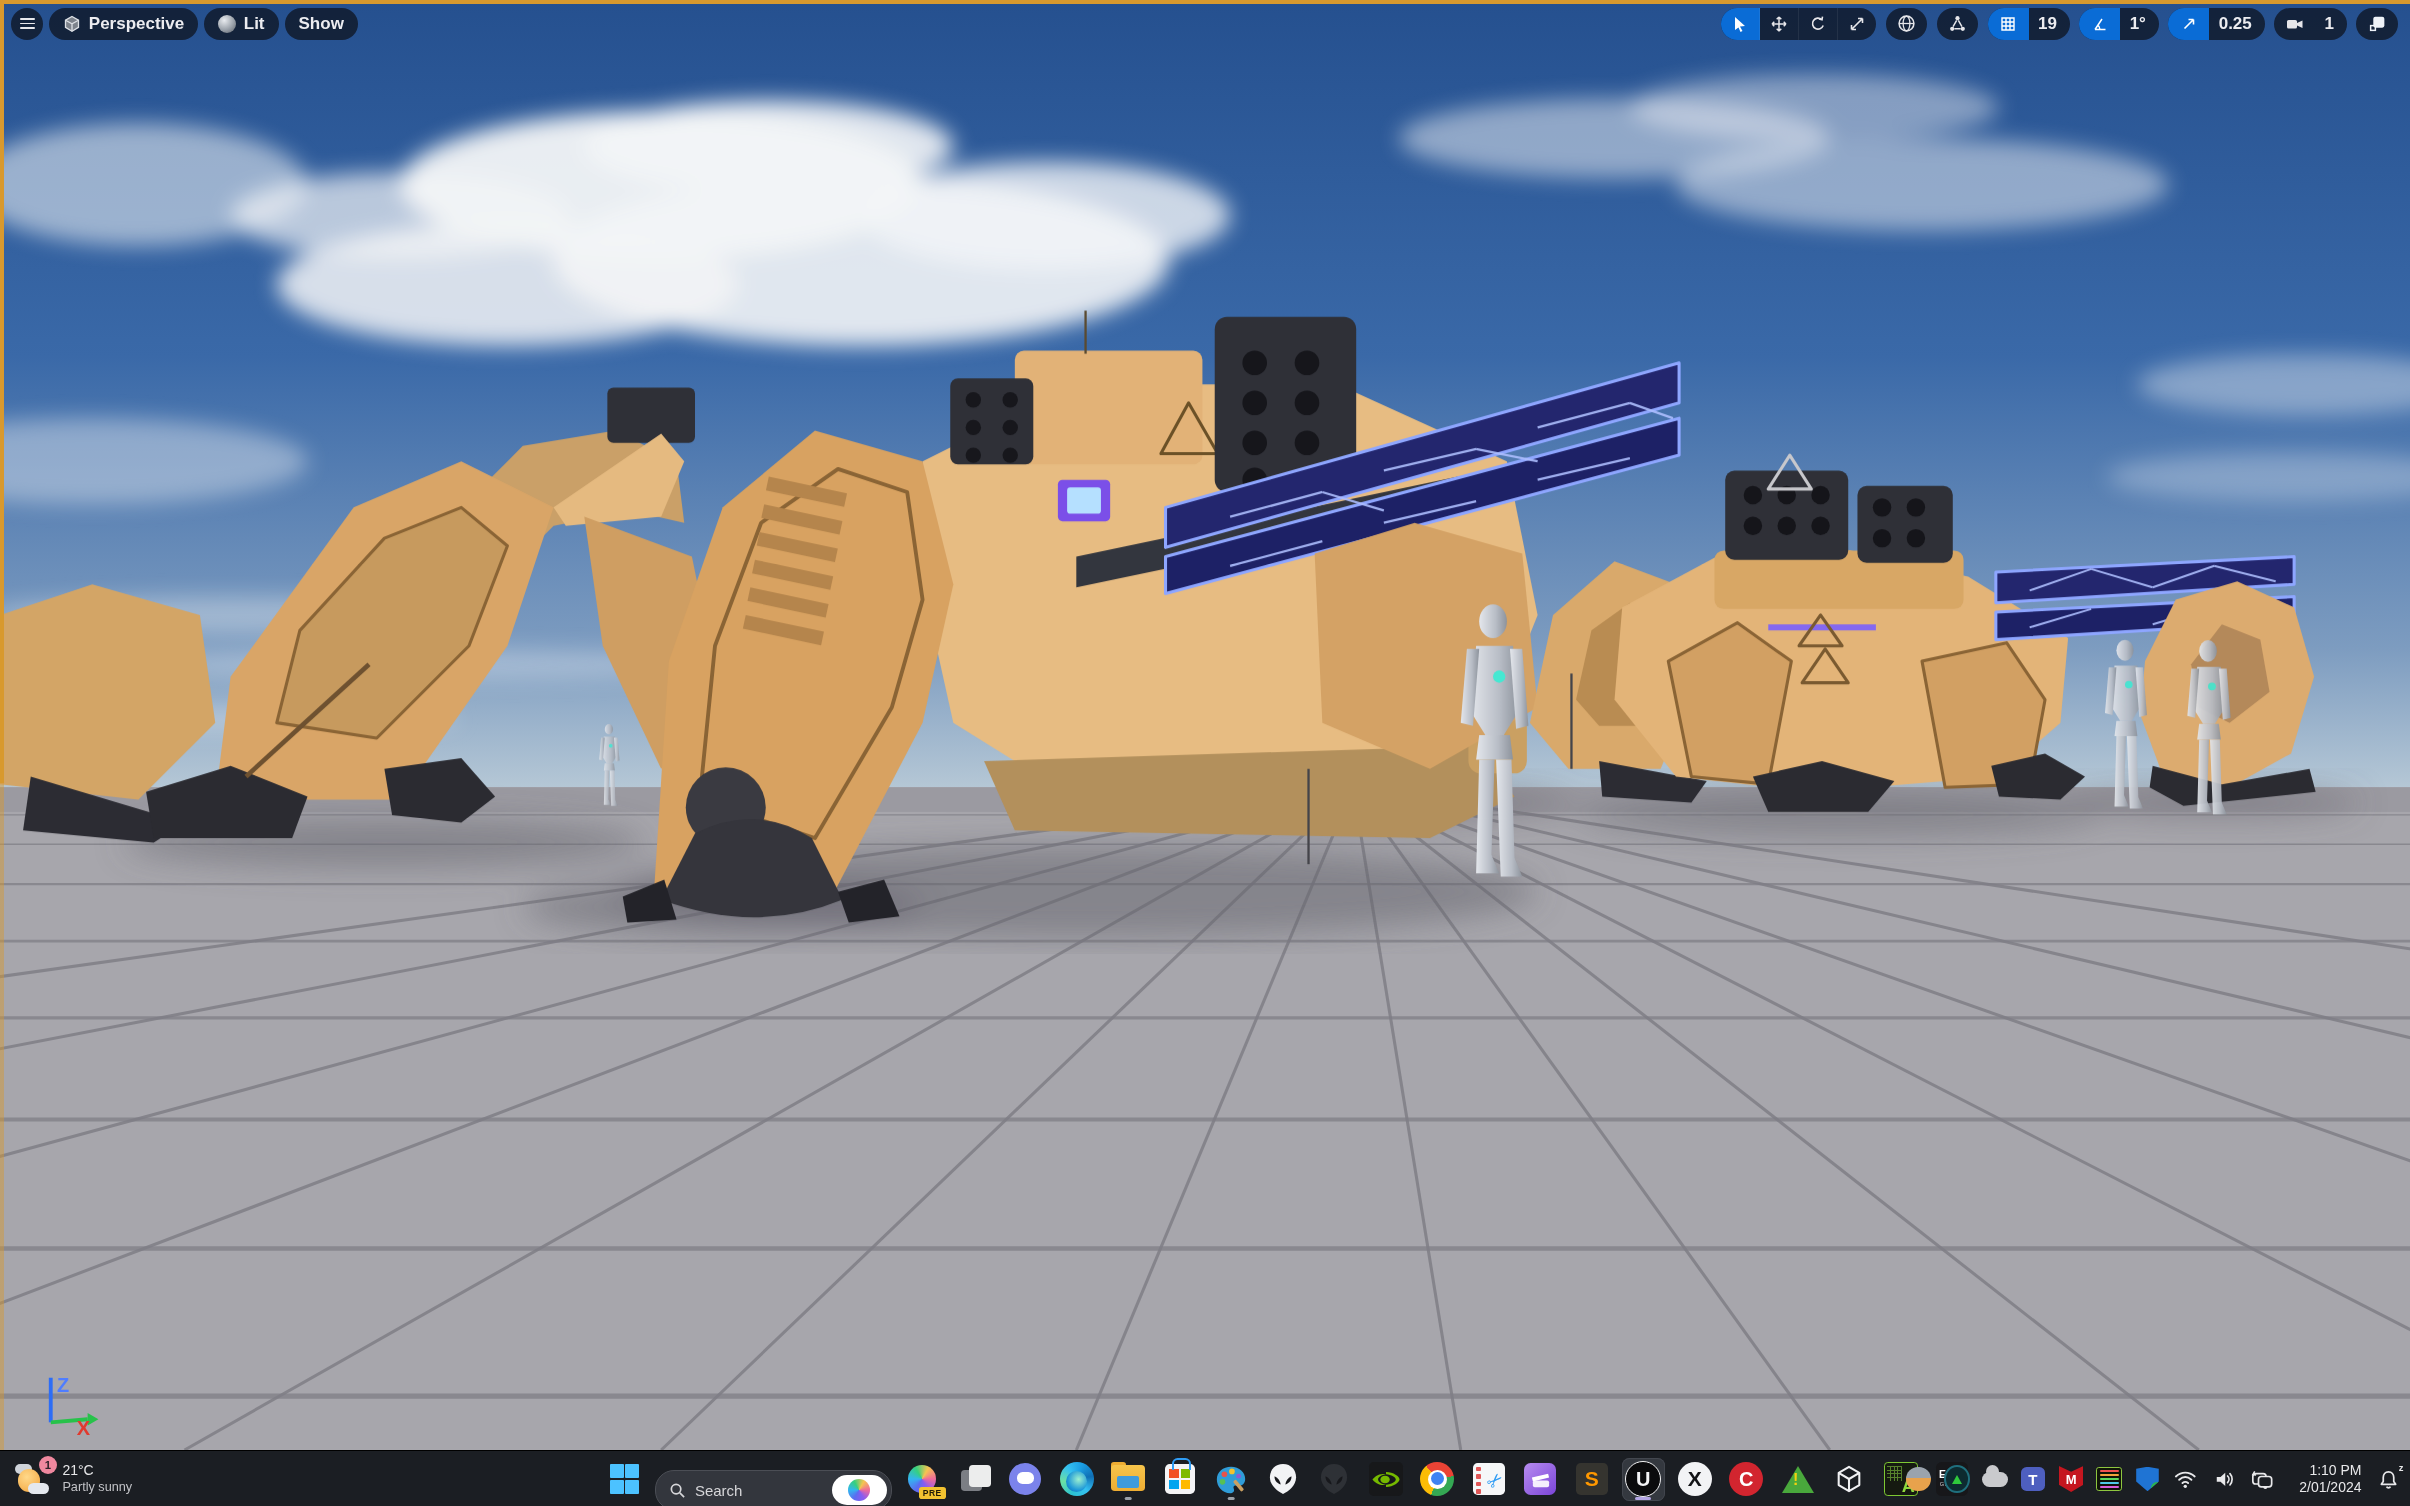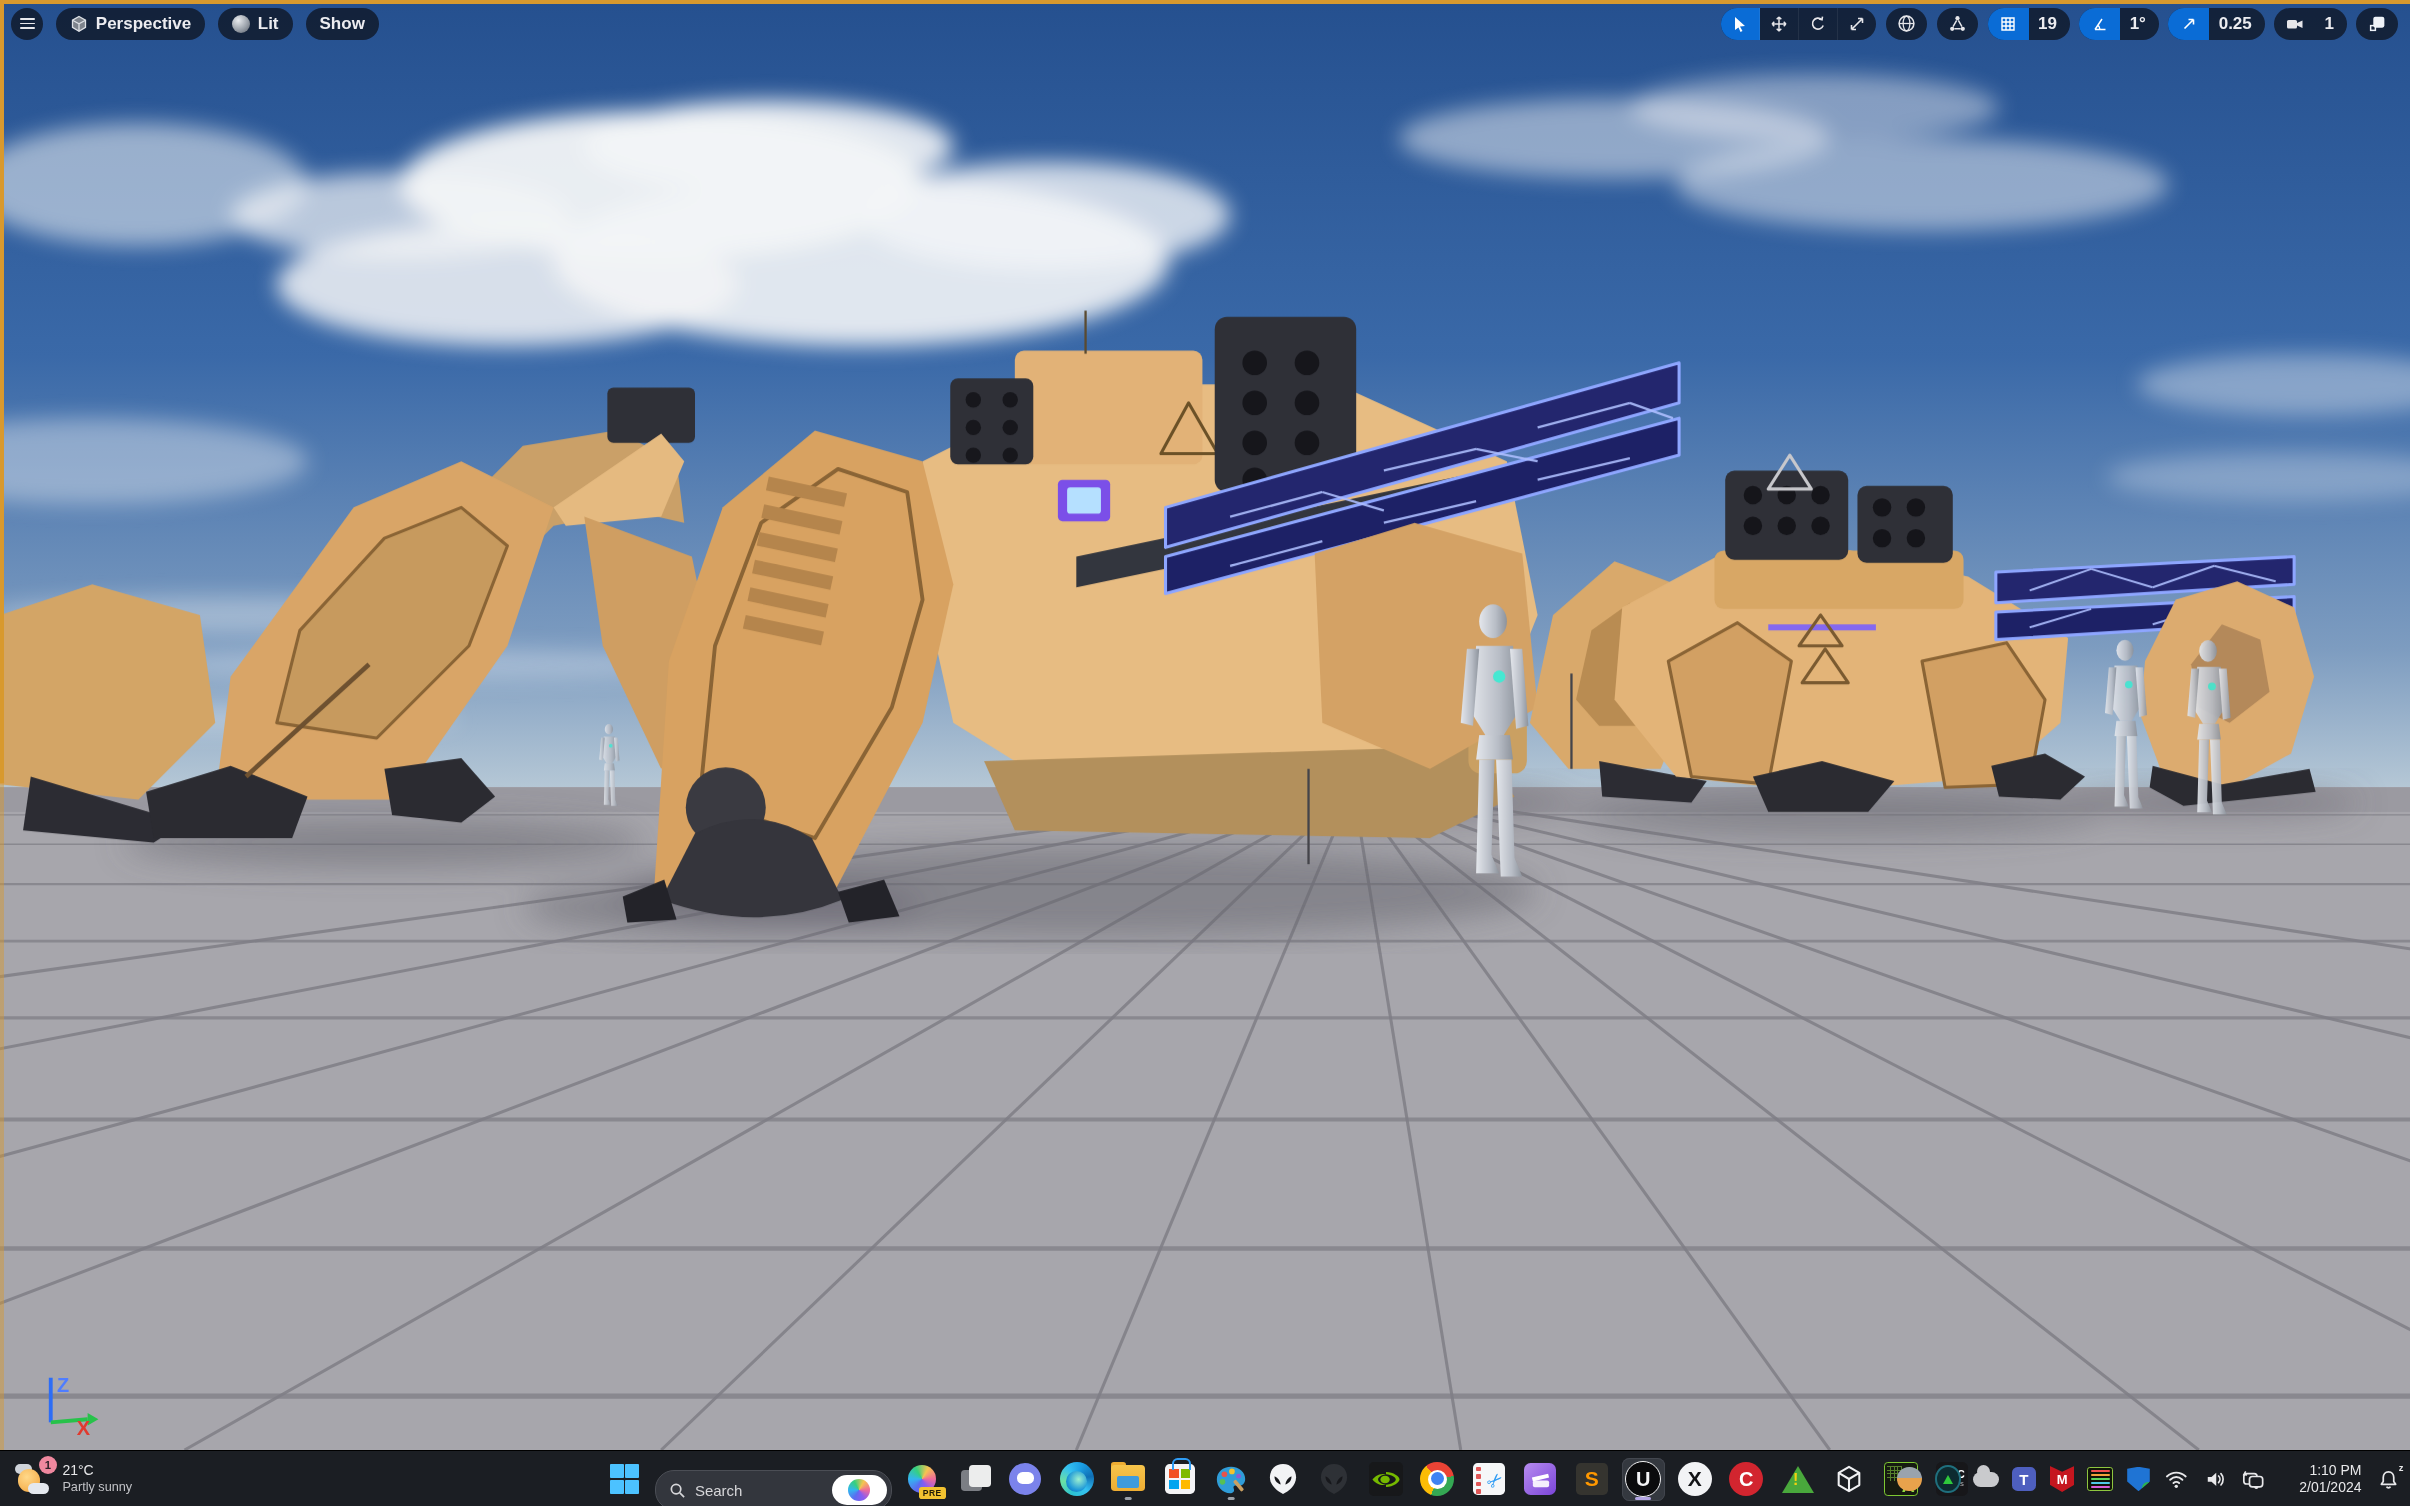--- a/index.html
+++ b/index.html
@@ -3,21 +3,21 @@
 <meta charset="utf-8">
 <style>
   html,body{margin:0;padding:0;}
   body{width:2411px;height:1507px;overflow:hidden;background:#000;font-family:"Liberation Sans",sans-serif;position:relative;}
   
   #viewport{position:absolute;top:0;left:0;width:2411px;height:1450px;}
   #scene{position:absolute;top:0;left:0;width:2411px;height:1450px;display:block;}
   .vp-border-top{position:absolute;top:0;left:0;width:2411px;height:3.8px;background:#d8992e;z-index:5;}
   .vp-border-left{position:absolute;top:0;left:0;width:3.8px;height:1450px;background:linear-gradient(#d8992e 0 54%,rgba(216,153,46,.45) 54% 100%);z-index:5;}
   
-  .vtb{position:absolute;top:7.5px;display:flex;align-items:center;gap:13px;z-index:6;}
+  .vtb{position:absolute;top:7.5px;display:flex;align-items:center;gap:6px;z-index:6;}
   #vtb-left{left:11.3px;}
   #vtb-right{right:13px;gap:9.4px;}
   .pill{height:32px;border-radius:16px;background:rgba(16,24,40,.82);display:flex;align-items:center;padding:0 14px;gap:7.5px;color:#ececf0;font-size:17px;font-weight:600;}
   .roundbtn{width:32px;height:32px;border-radius:50%;background:rgba(16,24,40,.82);display:flex;flex-direction:column;align-items:center;justify-content:center;gap:2.8px;}
   .roundbtn i{display:block;width:15px;height:1.9px;background:#e8e8ec;border-radius:0.9px;}
   .seggroup{height:32px;border-radius:16px;background:rgba(16,24,40,.82);display:flex;align-items:stretch;overflow:hidden;padding:0;}
   .seg{width:38px;display:flex;align-items:center;justify-content:center;border-right:0.9px solid rgba(255,255,255,.07);}
   .seg:last-child{border-right:none;}
   .seg.active{background:#0a6cd6;}
   .combo{height:32px;border-radius:16px;background:rgba(16,24,40,.82);display:flex;align-items:stretch;overflow:hidden;color:#ececf0;font-size:17px;font-weight:600;}
@@ -95,21 +95,21 @@
   .greenup i{width:0;height:0;border-left:5.6px solid transparent;border-right:5.6px solid transparent;border-bottom:9.4px solid #2fc93c;}
   .cloudod{position:relative;width:28px;height:15px;background:#c9cacd;border-radius:8.5px;}
   .cloudod:before{content:"";position:absolute;left:3.8px;top:-6.6px;width:13px;height:13px;border-radius:50%;background:#c9cacd;}
   .teamsq{width:24.5px;height:24.5px;border-radius:5.6px;background:#4e5fbf;color:#fff;font-weight:800;font-size:15px;display:flex;align-items:center;justify-content:center;}
   .mcafee{width:24.5px;height:26px;background:#c5161f;clip-path:polygon(0 0,50% 22%,100% 0,100% 72%,50% 100%,0 72%);color:#fff;font-weight:800;font-size:13px;display:flex;align-items:center;justify-content:center;}
   .rgbk{width:26px;height:22.6px;border:1.9px solid #8ec63f;border-radius:2.8px;background:#101408;display:flex;flex-direction:column;justify-content:center;gap:1.9px;padding:0 2.8px;}
   .rgbk i{height:1.9px;border-radius:0.9px;}
   .rgbk i:nth-child(1){background:#f25050}.rgbk i:nth-child(2){background:#f2a23c}.rgbk i:nth-child(3){background:#5fd85a}.rgbk i:nth-child(4){background:#4fc8e8}.rgbk i:nth-child(5){background:#d85fd8}
   .sec-shield{width:22.6px;height:24.5px;background:#1f74d4;clip-path:polygon(0 8%,50% 0,100% 8%,100% 60%,50% 100%,0 60%);position:relative;}
   .sec-shield:after{content:"✓";position:absolute;right:-4.7px;bottom:-2.8px;width:12.2px;height:12.2px;border-radius:50%;background:#2db54d;color:#fff;font-size:8.5px;display:flex;align-items:center;justify-content:center;}
-  #clockblk{text-align:right;color:#e8e8ea;font-size:14px;line-height:1.25;margin-left:21px;}
+  #clockblk{text-align:right;color:#e8e8ea;font-size:14px;line-height:1.25;margin-left:12px;}
   .bellz{position:relative;margin-left:1.9px;}
   .bellz .z{position:absolute;right:-1.9px;top:-3.8px;color:#e8e8ea;font-size:9.4px;font-weight:700;}
 </style>
 </head>
 <body>
 
 <div id="viewport">
 <svg id="scene" viewBox="0 0 1568 943" preserveAspectRatio="none">
   <defs>
     <linearGradient id="sky" x1="0" y1="0" x2="0" y2="1">

